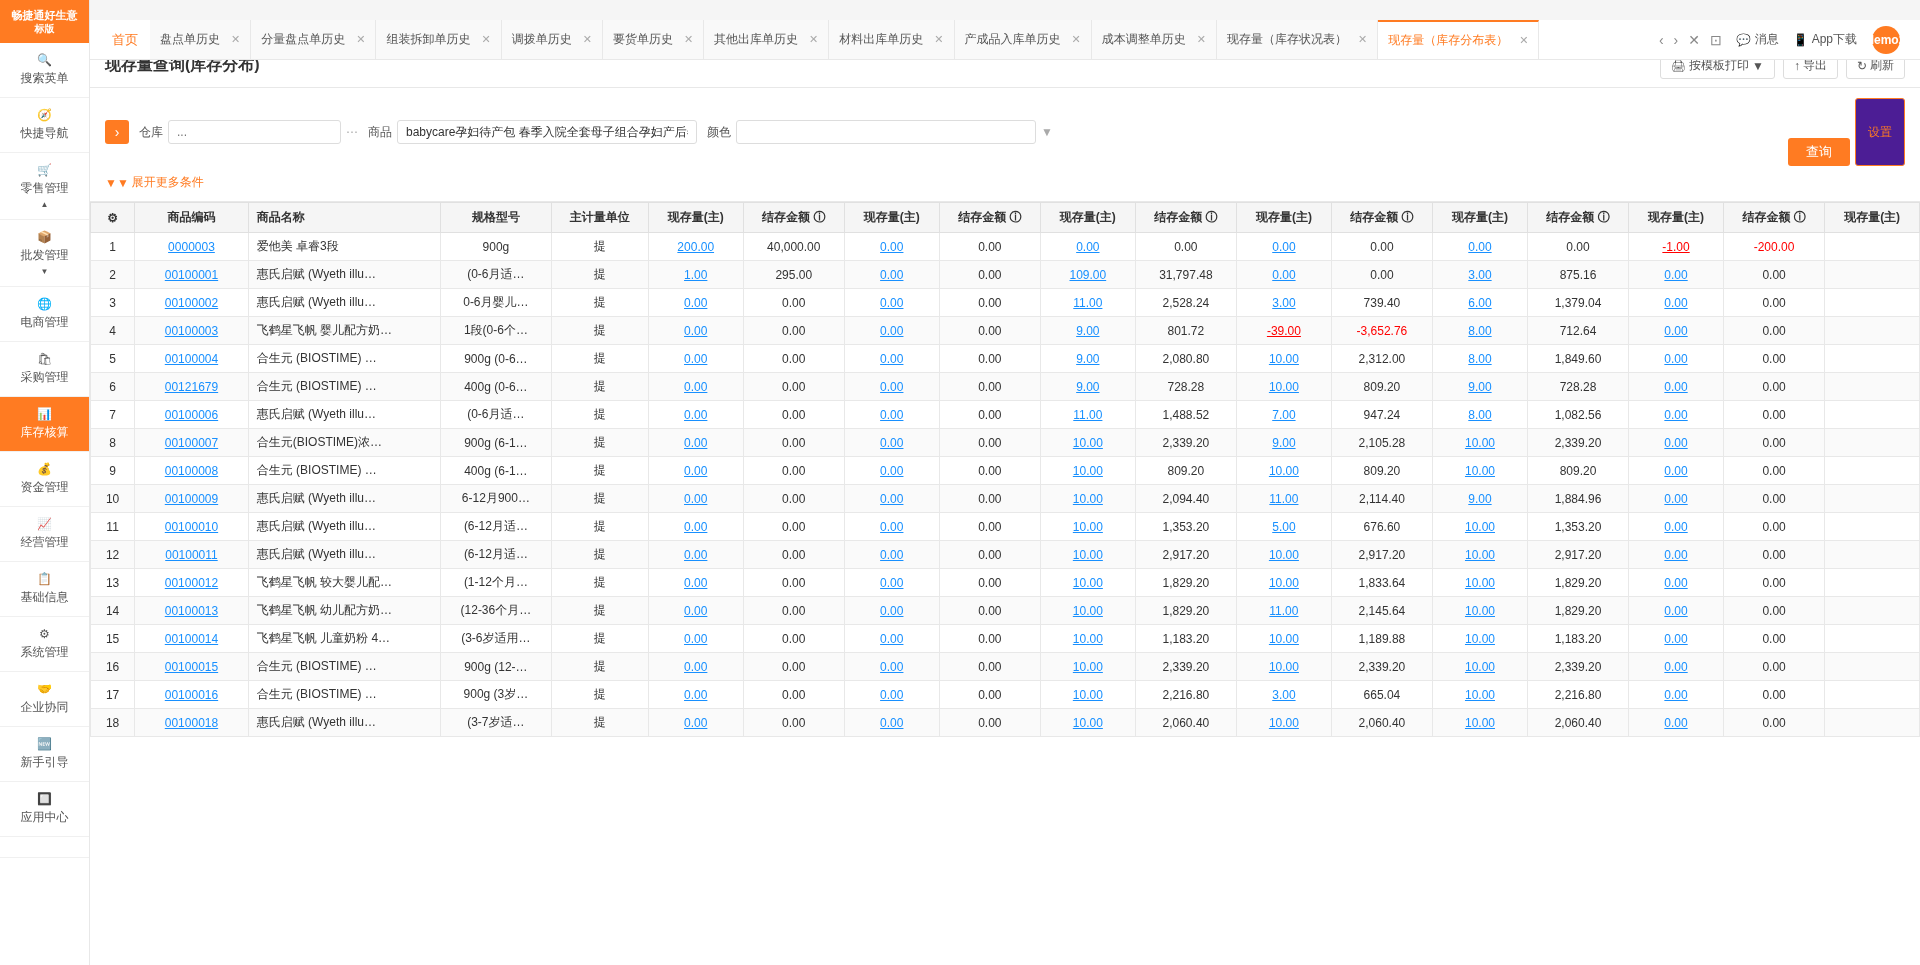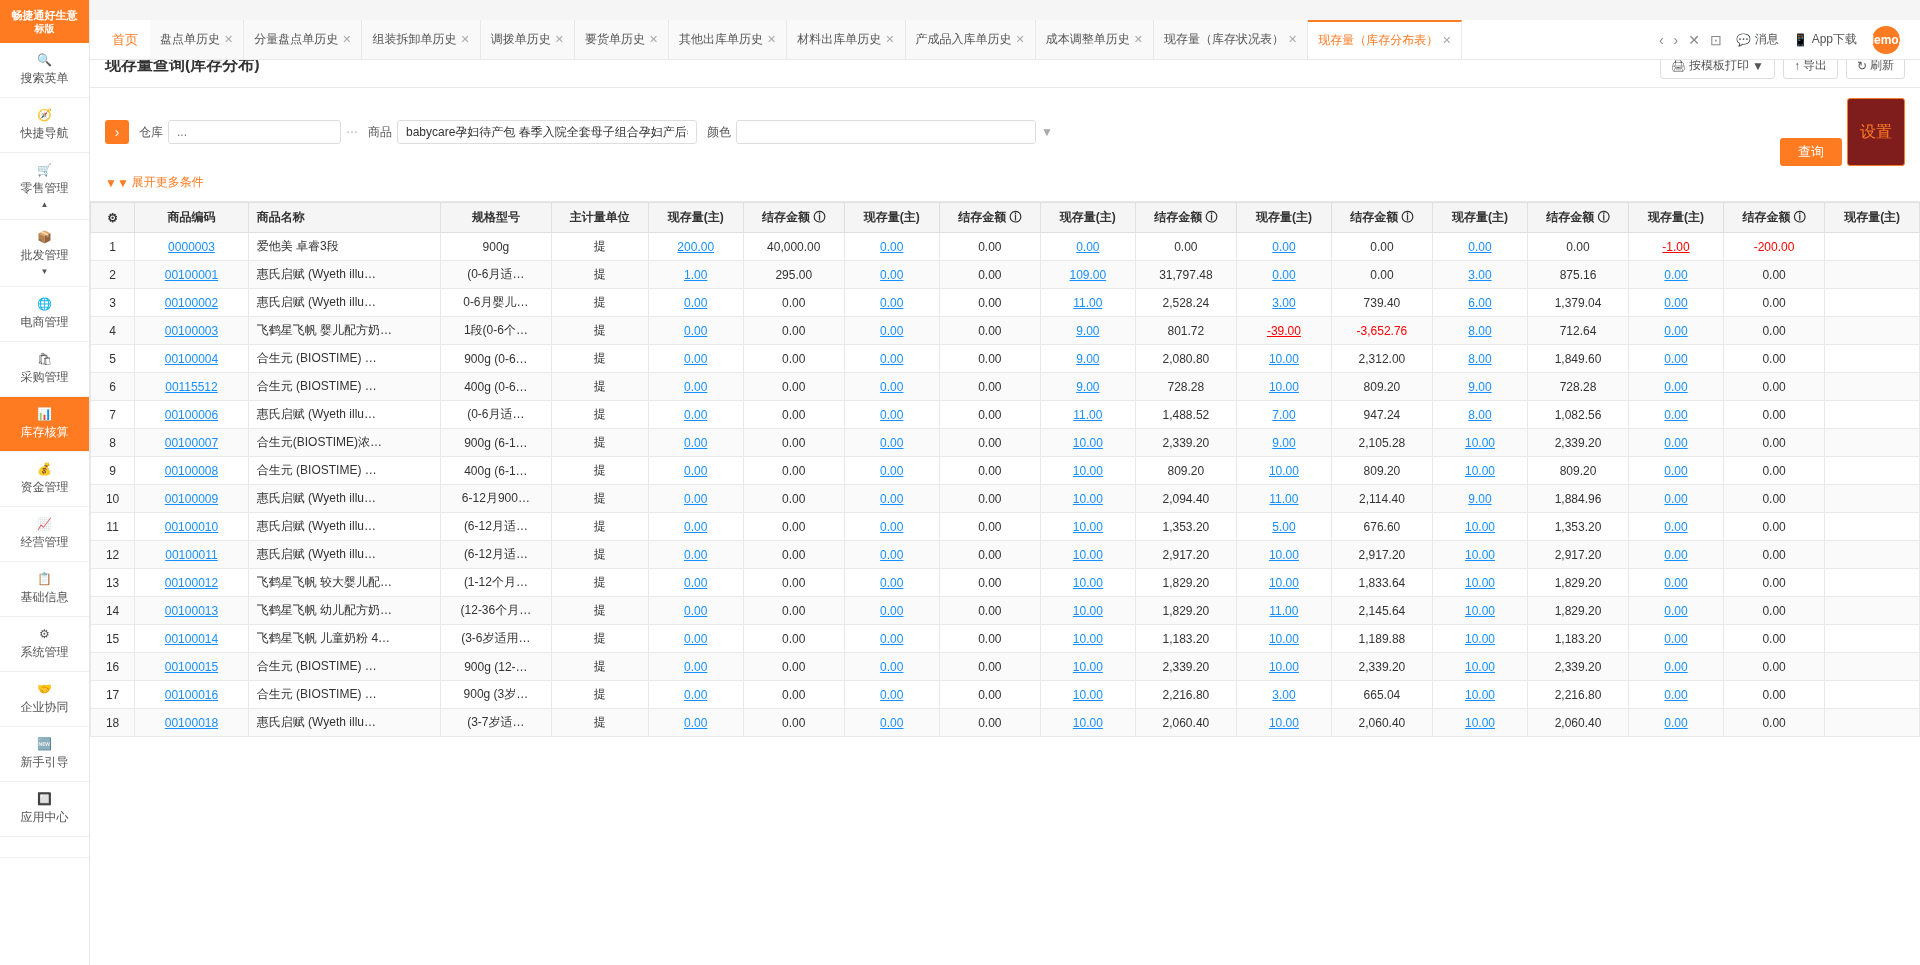--- a/index.html
+++ b/index.html
@@ -30,21 +30,21 @@
     .top-bar {
       position: fixed; top: 0; left: 90px; right: 0; height: 40px;
       background: #fff; border-bottom: 1px solid #e8e8e8; display: flex; align-items: center;
       z-index: 99; padding: 0 10px; gap: 0; margin-top: 20px;
     }
     .top-bar-home {
       padding: 0 12px; color: #ff7b22; font-size: 13px; cursor: pointer; white-space: nowrap;
     }
     .tabs-container { display: flex; align-items: center; overflow: hidden; flex: 1; height: 100%; }
     .tab-item {
-      display: flex; align-items: center; gap: 4px; padding: 16px 10px; height: 100%;
+      display: flex; align-items: center; gap: 11px; padding: 16px 10px; height: 100%;
       border-right: 1px solid #e8e8e8; cursor: pointer; white-space: nowrap; font-size: 12px; color: #555;
       background: #f9f9f9; flex-shrink: 0;
     }
     .tab-item.active { background: #fff; color: #ff7b22; border-top: 2px solid #ff7b22; }
     .tab-close { color: #aaa; font-size: 11px; cursor: pointer; }
     .top-right {
       display: flex; align-items: center; gap: 15px; padding: 0 10px; font-size: 12px; color: #555; flex-shrink: 0;
     }
     .top-right-item { display: flex; align-items: center; gap: 3px; cursor: pointer; }
     .tab-nav-btn { padding: 0 5px; cursor: pointer; color: #888; font-size: 14px; }
@@ -81,21 +81,21 @@
       color: #ff7b22; cursor: pointer; font-size: 12px; display: flex; align-items: center; gap: 3px;
     }
     .orange-expand-btn {
       background: #ff7b22; color: #fff; border: none; border-radius: 3px; width: 24px; height: 24px;
       cursor: pointer; font-size: 14px; display: flex; align-items: center; justify-content: center;
     }
     .btn-query {
       background: #ff7b22; color: #fff; border: none; border-radius: 3px; padding: 5px 18px; cursor: pointer; font-size: 13px; margin-top: 40px;
     }
     .btn-settings {
-      background: #7f1d1d; color: #ff7b22; border: 1px solid #ff7b22; border-radius: 3px; padding: 5px 12px; cursor: pointer; font-size: 16px;
+      background: #4c1d95; color: #ff7b22; border: 1px solid #ff7b22; border-radius: 3px; padding: 5px 12px; cursor: pointer; font-size: 12px;
     }
     .filter-right { margin-left: auto; display: flex; gap: 5px; }
 
     
     .table-container {
       flex: 1; overflow: auto; background: #fff; margin: 0;
     }
     table {
       width: 100%; border-collapse: collapse; font-size: 12px; min-width: 1400px;
     }
@@ -437,21 +437,21 @@
     <td class=""><span class="cell-link ">10.00</span></td>
     <td class="">2,312.00</td>
     <td><span class="cell-link ">8.00</span></td>
     <td class="">1,849.60</td>
     <td class=""><span class="cell-link ">0.00</span></td>
     <td class="">0.00</td>
     <td></td>
   </tr>
           <tr>
     <td>6</td>
-    <td><span class="cell-link">00115512</span></td>
+    <td><span class="cell-link">00121679</span></td>
     <td class="cell-left">合生元 (BIOSTIME) …</td>
     <td>400g (0-6…</td>
     <td>提</td>
     <td><span class="cell-link ">0.00</span></td>
     <td class="">0.00</td>
     <td><span class="cell-link ">0.00</span></td>
     <td class="">0.00</td>
     <td><span class="cell-link ">9.00</span></td>
     <td class="">728.28</td>
     <td class=""><span class="cell-link ">10.00</span></td>

